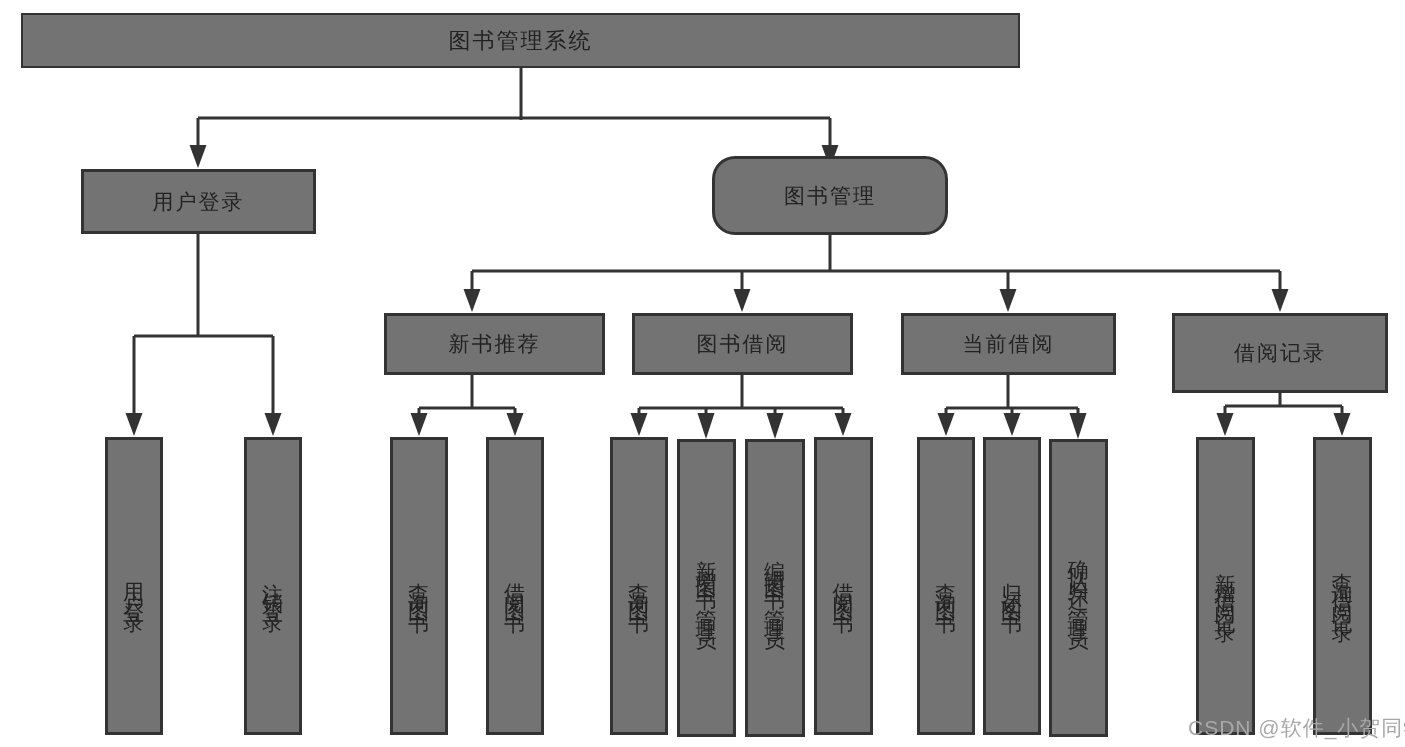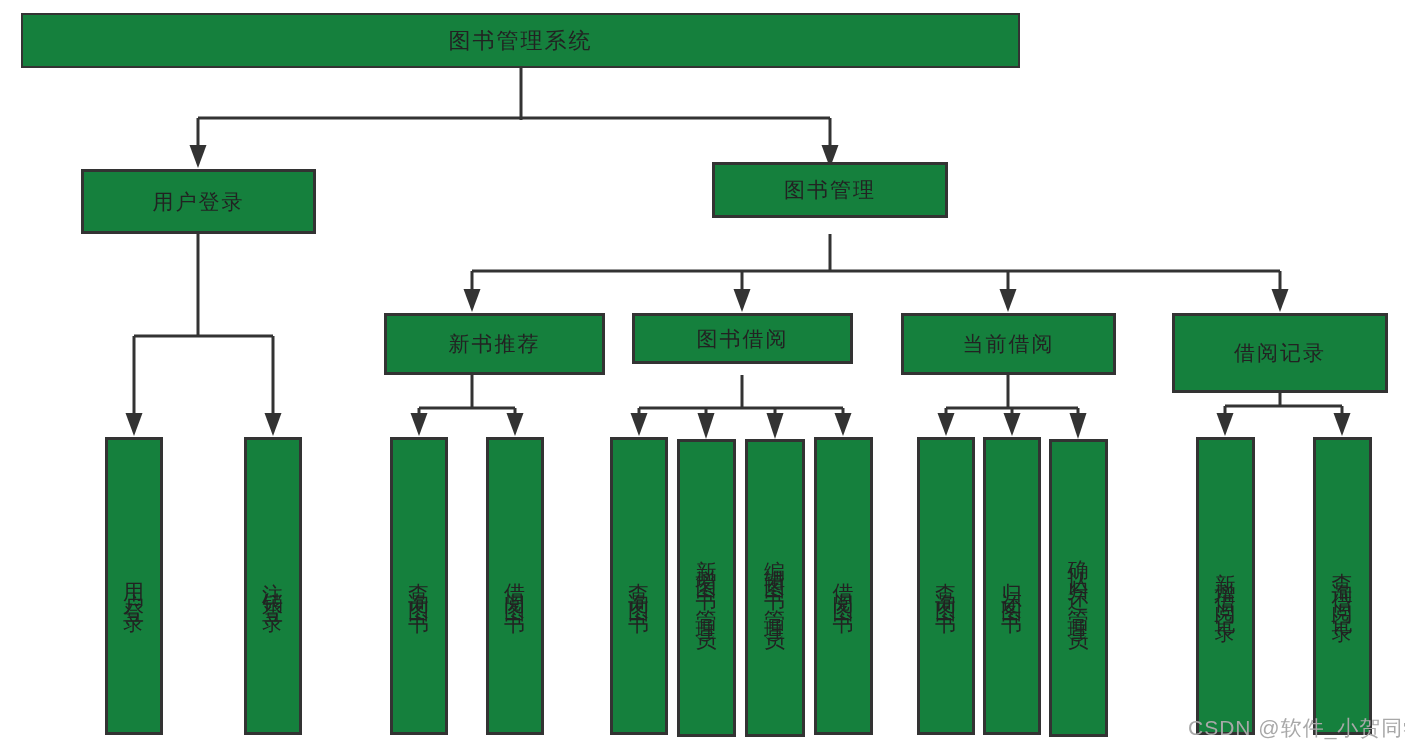--- a/index.html
+++ b/index.html
@@ -16,21 +16,21 @@
     overflow: hidden;
   }
   .canvas { position: relative; width: 1405px; height: 747px; }
   svg.connectors { position: absolute; left: 0; top: 0; z-index: 1; }
   svg.connectors line { stroke: var(--line); stroke-width: 3; }
   svg.connectors polygon { fill: var(--line); }
   .node {
     position: absolute;
     box-sizing: border-box;
     border: 3px solid var(--line);
-    background: #15803d;
+    background: #737373;
     display: flex;
     align-items: center;
     justify-content: center;
     color: var(--text);
     font-size: 21px;
     letter-spacing: 2px;
     z-index: 2;
     white-space: nowrap;
   }
   .node.root { border-width: 2px; font-size: 22px; }
@@ -129,24 +129,24 @@
       <line x1="1225" y1="406" x2="1225" y2="420"></line>
       <line x1="1342" y1="406" x2="1342" y2="420"></line>
       <polygon points="1216.5,413 1233.5,413 1225,436"></polygon>
       <polygon points="1333.5,413 1350.5,413 1342,436"></polygon>
     </g>
   </svg>
 
   <div class="node root" style="left:21px; top:13px; width:999px; height:55px;">图书管理系统</div>
 
   <div class="node" style="left:81px; top:169px; width:235px; height:65px;">用户登录</div>
-  <div class="node" style="left:712px; top:162px; width:236px; height:56px;">图书管理</div>
+  <div class="node" style="left:712px; top:156px; width:236px; height:79px;border-radius:23px;">图书管理</div>
 
   <div class="node" style="left:384px; top:313px; width:221px; height:62px;">新书推荐</div>
-  <div class="node" style="left:632px; top:313px; width:221px; height:51px;">图书借阅</div>
+  <div class="node" style="left:632px; top:313px; width:221px; height:62px;">图书借阅</div>
   <div class="node" style="left:901px; top:313px; width:215px; height:62px;">当前借阅</div>
   <div class="node" style="left:1172px; top:313px; width:216px; height:80px;">借阅记录</div>
 
   <div class="node vert" style="left:105px; top:437px; width:58px; height:298px;">用户登录</div>
   <div class="node vert" style="left:244px; top:437px; width:58px; height:298px;">注销登录</div>
 
   <div class="node vert" style="left:390px; top:437px; width:58px; height:298px;">查询图书</div>
   <div class="node vert" style="left:486px; top:437px; width:58px; height:298px;">借阅图书</div>
 
   <div class="node vert" style="left:610px; top:437px; width:58px; height:298px;">查询图书</div>

